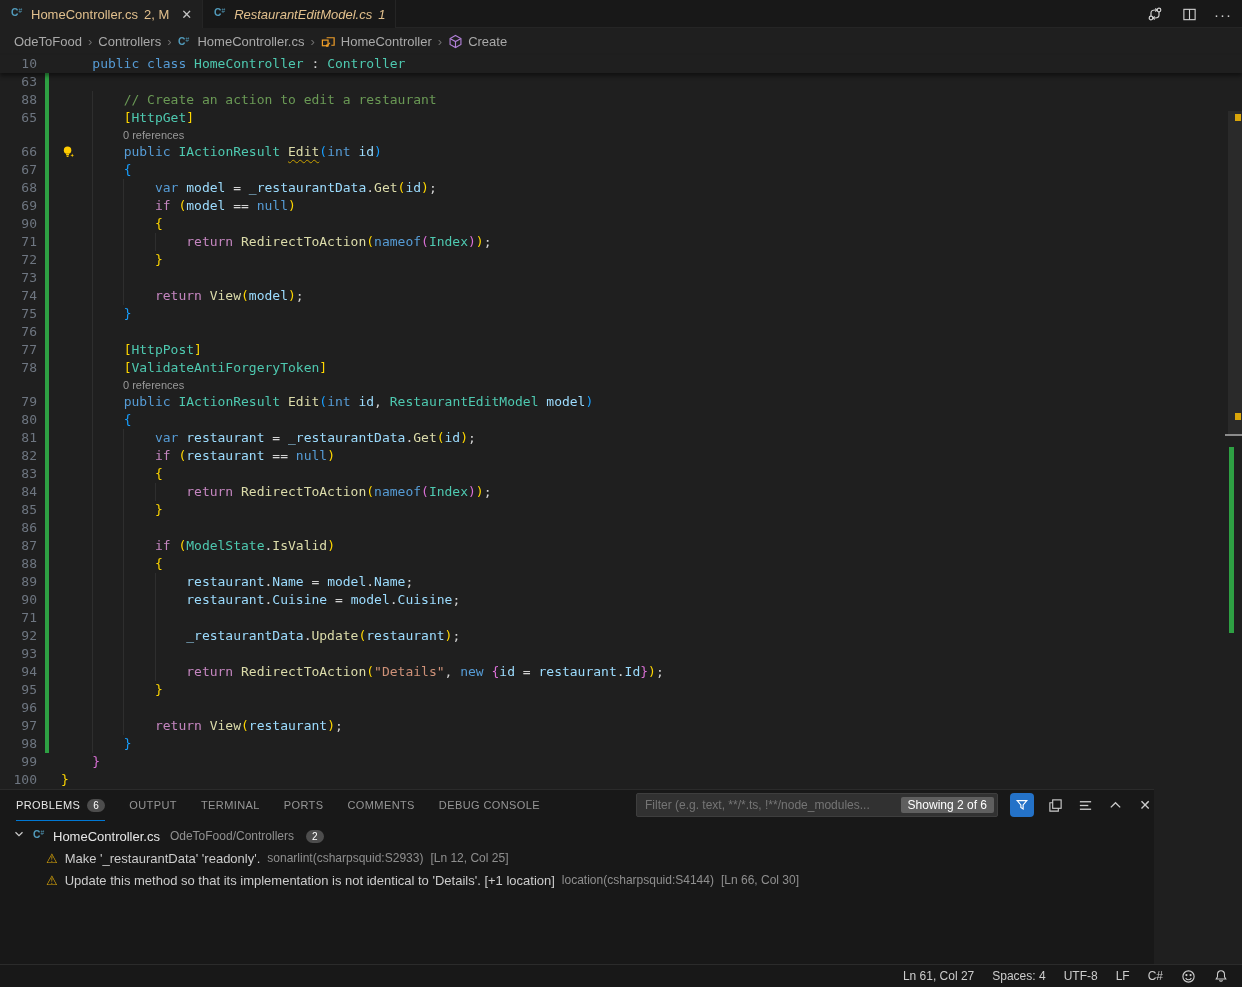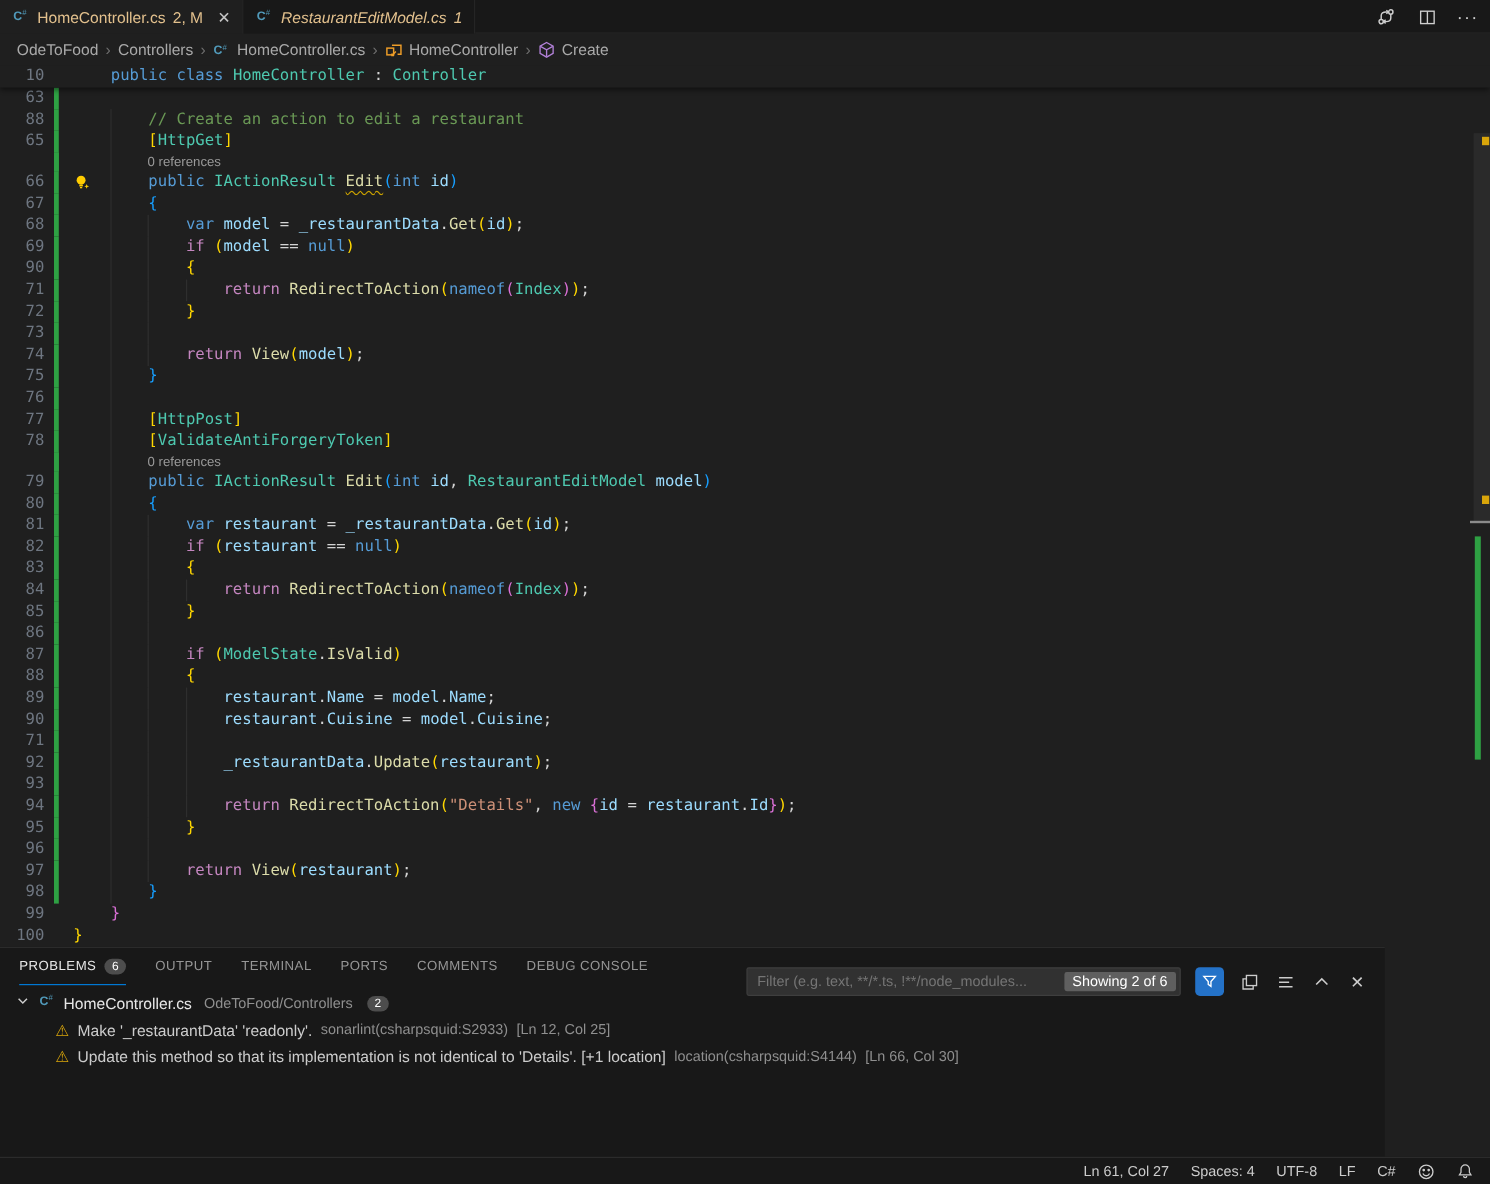--- a/index.html
+++ b/index.html
@@ -43,21 +43,21 @@
   .ov-green  { position:absolute; right:8px; top:392px; width:5px; height:186px; background:var(--modified_gutter); }
   .ov-warn   { position:absolute; right:1px; width:6px; height:7px; background:var(--warning); }
 
   
   .panel { position:absolute; left:0; top:789px; width:1154px; height:175px; background:#181818; border-top:1px solid #2b2b2b; }
   .ptabs { height:31px; display:flex; align-items:stretch; padding-left:16px; gap:24px; }
   .ptab { display:flex; align-items:center; gap:7px; font-size:11px; letter-spacing:.4px; color:#969696;
           border-bottom:1px solid transparent; cursor:pointer; }
   .ptab.active { color:#e7e7e7; border-bottom-color:var(--accent); }
   .pbadge { background:#4d4d4d; color:#fff; font-size:10px; border-radius:10px; padding:1px 6px; }
-  .panel-controls { position:absolute; right:14px; top:3px; display:flex; align-items:center; gap:12px;margin-top:13px; }
+  .panel-controls { position:absolute; right:0; top:3px; display:flex; align-items:center; gap:12px; }
   .filterbox { width:362px; height:24px; background:#313131; border:1px solid #3e3e3e; border-radius:2px;
                display:flex; align-items:center; padding:0 3px 0 8px; }
   .filterbox input { flex:1; background:transparent; border:none; outline:none; color:#bbb; font-size:12px;
                      font-family:"Liberation Sans",sans-serif; min-width:0; }
   .showing { background:#5f5f5f; color:#fff; font-size:12px; padding:1px 7px; border-radius:2px; white-space:nowrap; }
   .funnel-btn { width:24px; height:24px; background:var(--filter_icon_bg); border-radius:4px;
                 display:flex; align-items:center; justify-content:center; cursor:pointer; }
   .picon { width:18px; height:18px; display:flex; align-items:center; justify-content:center; color:#ccc; cursor:pointer; }
 
   .filerow { height:22px; display:flex; align-items:center; gap:6px; padding-left:12px; margin-top:4px; cursor:pointer; }

